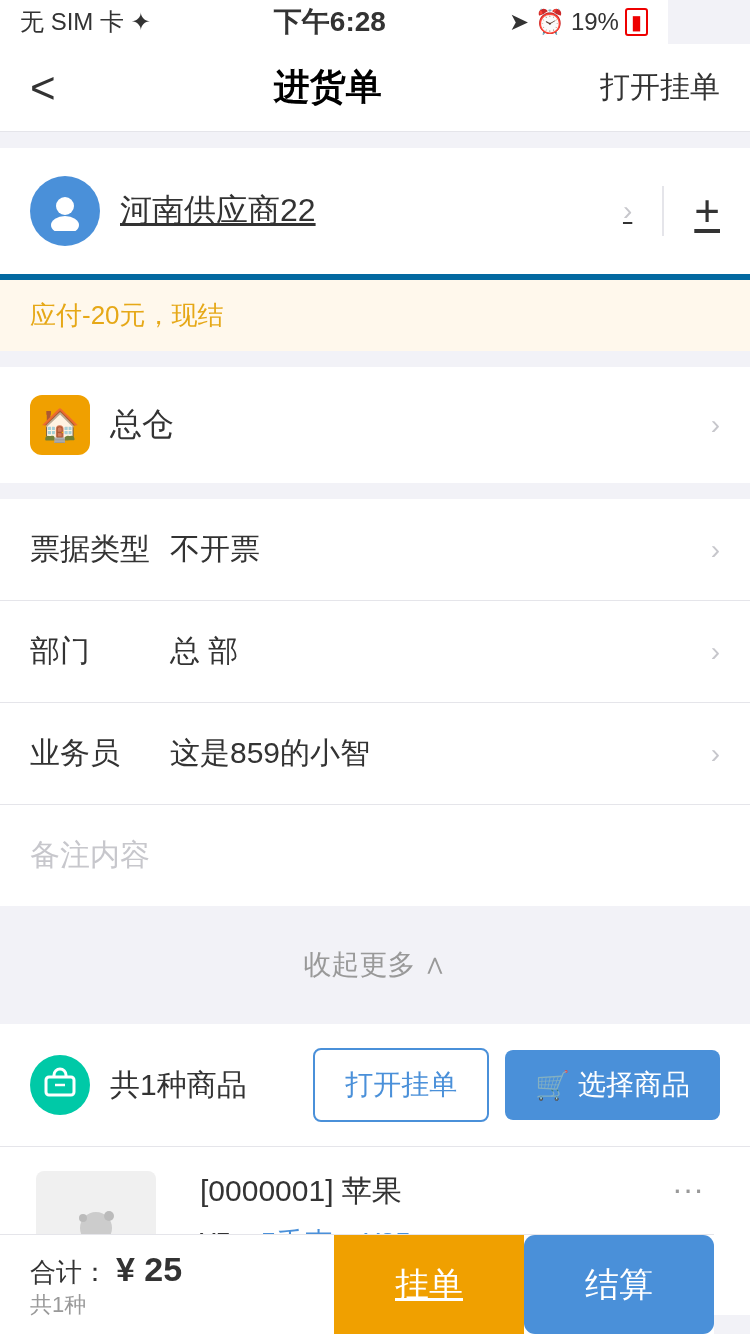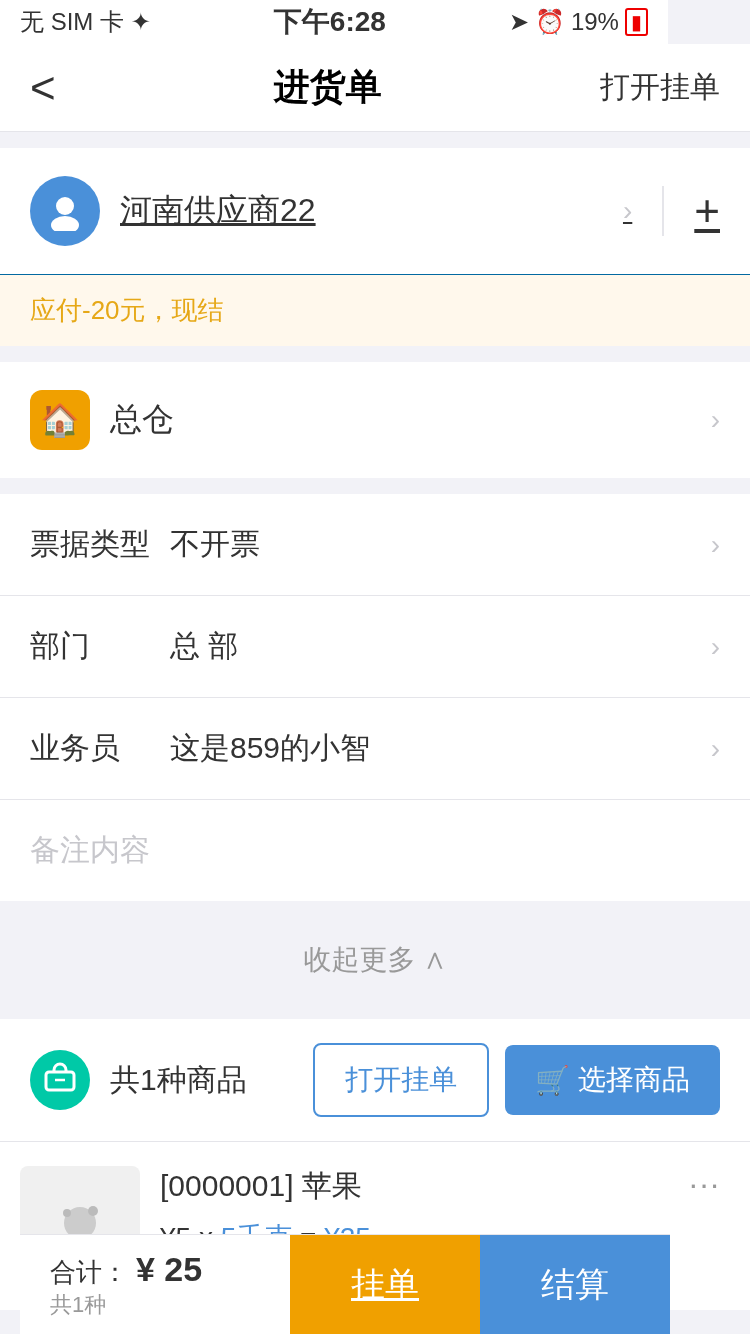--- a/index.html
+++ b/index.html
@@ -104,21 +104,21 @@
       color: #333;
       line-height: 1;
     }
 
     
     .notice-bar {
       background: #fff8ec;
       padding: 18px 30px;
       font-size: 26px;
       color: #e6a817;
-      border-top: 1px solid #0369a1;
+      border-top: 6px solid #0369a1;
     }
 
     
     .form-row {
       display: flex;
       align-items: center;
       padding: 30px 30px;
       background: #fff;
       border-bottom: 1px solid #e5e5ea;
     }
@@ -221,22 +221,23 @@
       border: none;
       display: flex;
       align-items: center;
       gap: 8px;
     }
 
     
     .product-item {
       display: flex;
       align-items: flex-start;
-      padding: 24px 20px;
-      background: #fff;
+      padding: 24px 36px;
+      background: #fff;
+      gap: 24px;
     }
     .product-thumb {
       width: 120px;
       height: 120px;
       background: #f0f0f0;
       border-radius: 8px;
       display: flex;
       align-items: center;
       justify-content: center;
       margin-right: 20px;
@@ -261,27 +262,26 @@
       font-size: 32px;
       color: #999;
       padding: 0 10px;
     }
 
     
     .footer {
       position: fixed;
       bottom: 0;
       left: 0;
-      width: 650px;
+      width: 714px;
       height: 100px;
       display: flex;
       align-items: stretch;
       background: #fff;
       border-top: 1px solid #e5e5ea;
-      margin-left: 20px;
     }
     .footer-total {
       flex: 1;
       display: flex;
       flex-direction: column;
       justify-content: center;
       padding: 0 30px;
     }
     .footer-total-label {
       font-size: 26px;
@@ -309,20 +309,21 @@
     }
     .footer-btn-settle {
       width: 190px;
       background: #4a90d9;
       color: #fff;
       font-size: 34px;
       display: flex;
       align-items: center;
       justify-content: center;
       cursor: pointer;
+      border-radius: 11px;
     }
 
     .spacer { height: 16px; }
   </style>
 </head>
 <body>
 
 <div class="status-bar">
   <div class="status-left">
     <span>无 SIM 卡 ✦</span>

